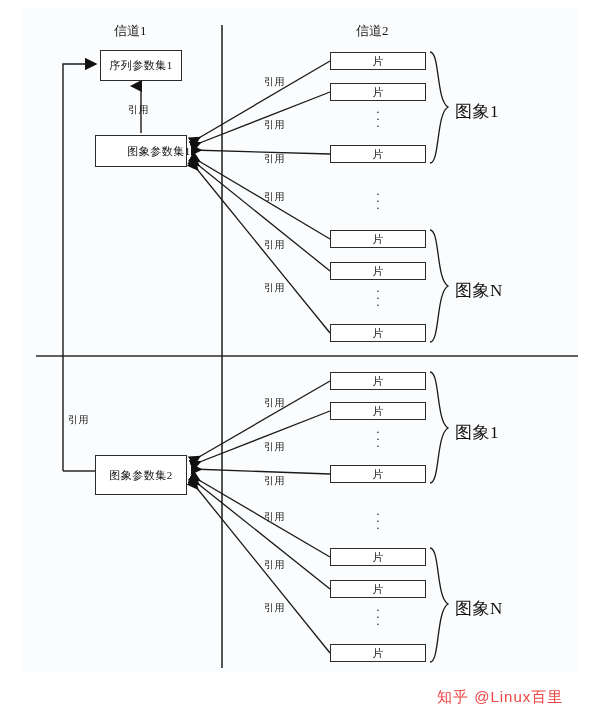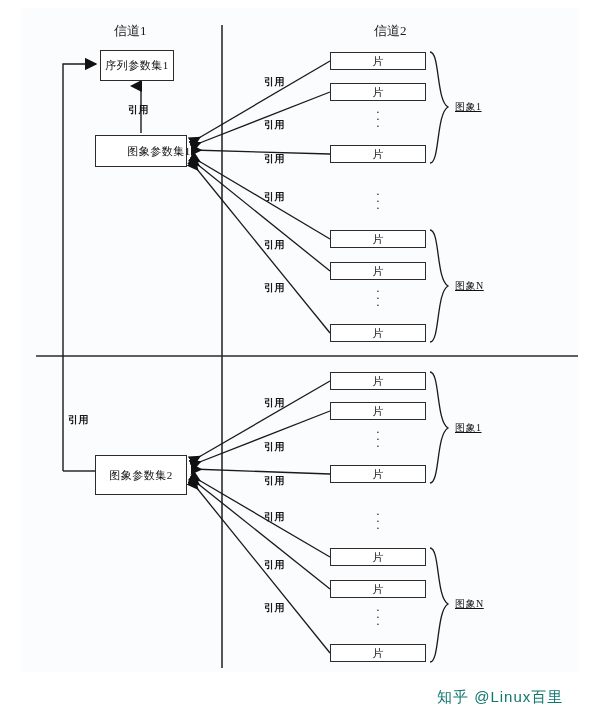--- a/index.html
+++ b/index.html
@@ -64,44 +64,42 @@
     color: #1a1a1a;
     white-space: nowrap;
     text-align: right;
   }
   .edge-label {
     position: absolute;
     font-size: 10px;
     color: #161616;
     white-space: nowrap;
     letter-spacing: 0.4px;
-    font-weight: bold;
   }
   .group-label {
     position: absolute;
-    font-size: 10px;
+    font-size: 17px;
     color: #111111;
     white-space: nowrap;
     letter-spacing: 0.5px;
-    text-decoration: underline;
   }
   .vdots {
     position: absolute;
     width: 14px;
     text-align: center;
     font-size: 13px;
     line-height: 7px;
     color: #2b2b2b;
     letter-spacing: 0;
   }
   .vdots span { display: block; }
   .watermark {
     position: absolute;
     font-size: 15px;
-    color: #0f766e;
+    color: #ef4444;
     letter-spacing: 1px;
     white-space: nowrap;
     font-family: "Liberation Sans", sans-serif;
   }
 </style>
 </head>
 <body>
 
 <div id="canvas-root">
 
@@ -143,23 +141,23 @@
     <line x1="330" y1="653" x2="192" y2="482" stroke="#1a1a1a" stroke-width="1.3" marker-end="url(#arrowLeft)"></line>
 
     <path d="M430,52 C440,52 436,100 448,107 C436,114 440,163 430,163" fill="none" stroke="#1a1a1a" stroke-width="1.3"></path>
     <path d="M430,230 C440,230 436,279 448,286 C436,293 440,342 430,342" fill="none" stroke="#1a1a1a" stroke-width="1.3"></path>
 
     <path d="M430,372 C440,372 436,421 448,428 C436,435 440,483 430,483" fill="none" stroke="#1a1a1a" stroke-width="1.3"></path>
     <path d="M430,548 C440,548 436,597 448,604 C436,611 440,662 430,662" fill="none" stroke="#1a1a1a" stroke-width="1.3"></path>
   </svg>
 
   <div class="col-header" style="left:114px; top:22px;">信道1</div>
-  <div class="col-header" style="left:374px; top:22px;">信道2</div>
-
-  <div class="node-box" style="left:100px; top:50px; width:74px; height:31px;">序列参数集1</div>
+  <div class="col-header" style="left:356px; top:22px;">信道2</div>
+
+  <div class="node-box" style="left:100px; top:50px; width:82px; height:31px;">序列参数集1</div>
   <div class="node-box" style="left:95px; top:135px; width:92px; height:32px;padding-left:36px;">图象参数集1</div>
 
   <div class="edge-label" style="left:128px; top:103px;">引用</div>
 
   <div class="slice-box" style="left:330px; top:52px; width:96px; height:18px;">片</div>
   <div class="slice-box" style="left:330px; top:83px; width:96px; height:18px;">片</div>
   <div class="vdots" style="left:371px; top:108px;">
     <span>·</span>
       <span>·</span>
       <span>·</span>

